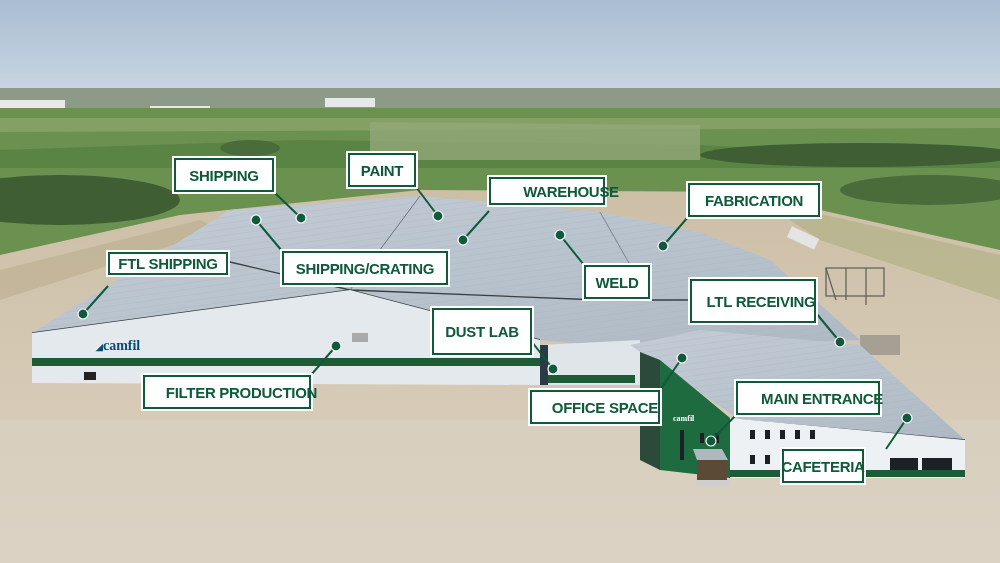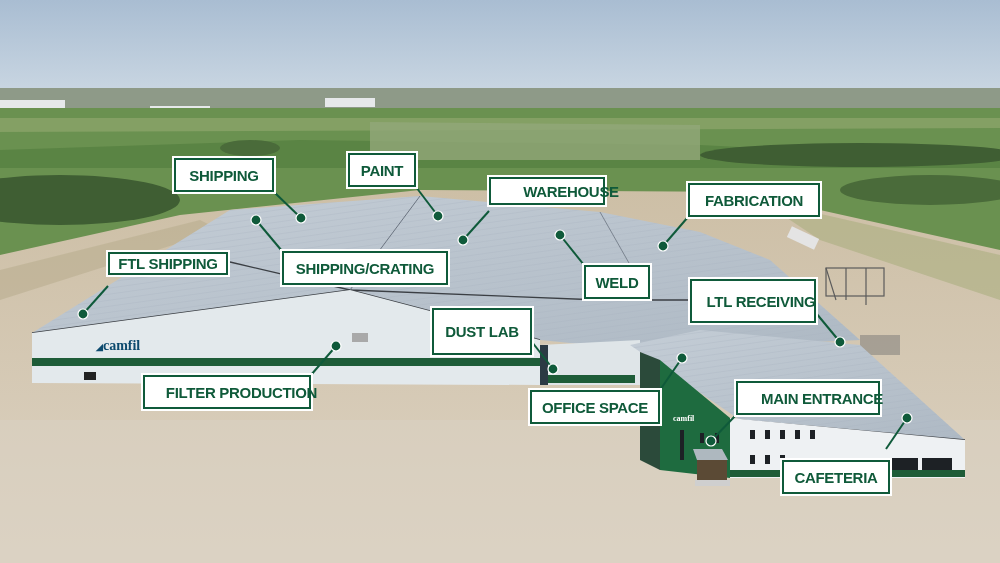--- a/index.html
+++ b/index.html
@@ -175,22 +175,22 @@
     </div>
     <div class="callout" style="left: 690px; top: 279px; width: 126px; height: 44px; padding-left: 16px;">
       <span>LTL RECEIVING</span>
     </div>
     <div class="callout" style="left: 432px; top: 308px; width: 100px; height: 47px;">
       <span>DUST LAB</span>
     </div>
     <div class="callout" style="left: 143px; top: 375px; width: 168px; height: 34px; padding-left: 29px;">
       <span>FILTER PRODUCTION</span>
     </div>
-    <div class="callout" style="left: 530px; top: 390px; width: 130px; height: 34px;">
+    <div class="callout" style="left: 530px; top: 390px; width: 130px; height: 34px; justify-content: flex-end;">
       <span>OFFICE SPACE</span>
     </div>
     <div class="callout" style="left: 736px; top: 381px; width: 144px; height: 34px; padding-left: 28px;">
       <span>MAIN ENTRANCE</span>
     </div>
-    <div class="callout" style="left: 782px; top: 460px; width: 108px; height: 34px;">
+    <div class="callout" style="left: 782px; top: 449px; width: 82px; height: 34px;">
       <span>CAFETERIA</span>
     </div>
   </div>
 
 </body></html>

